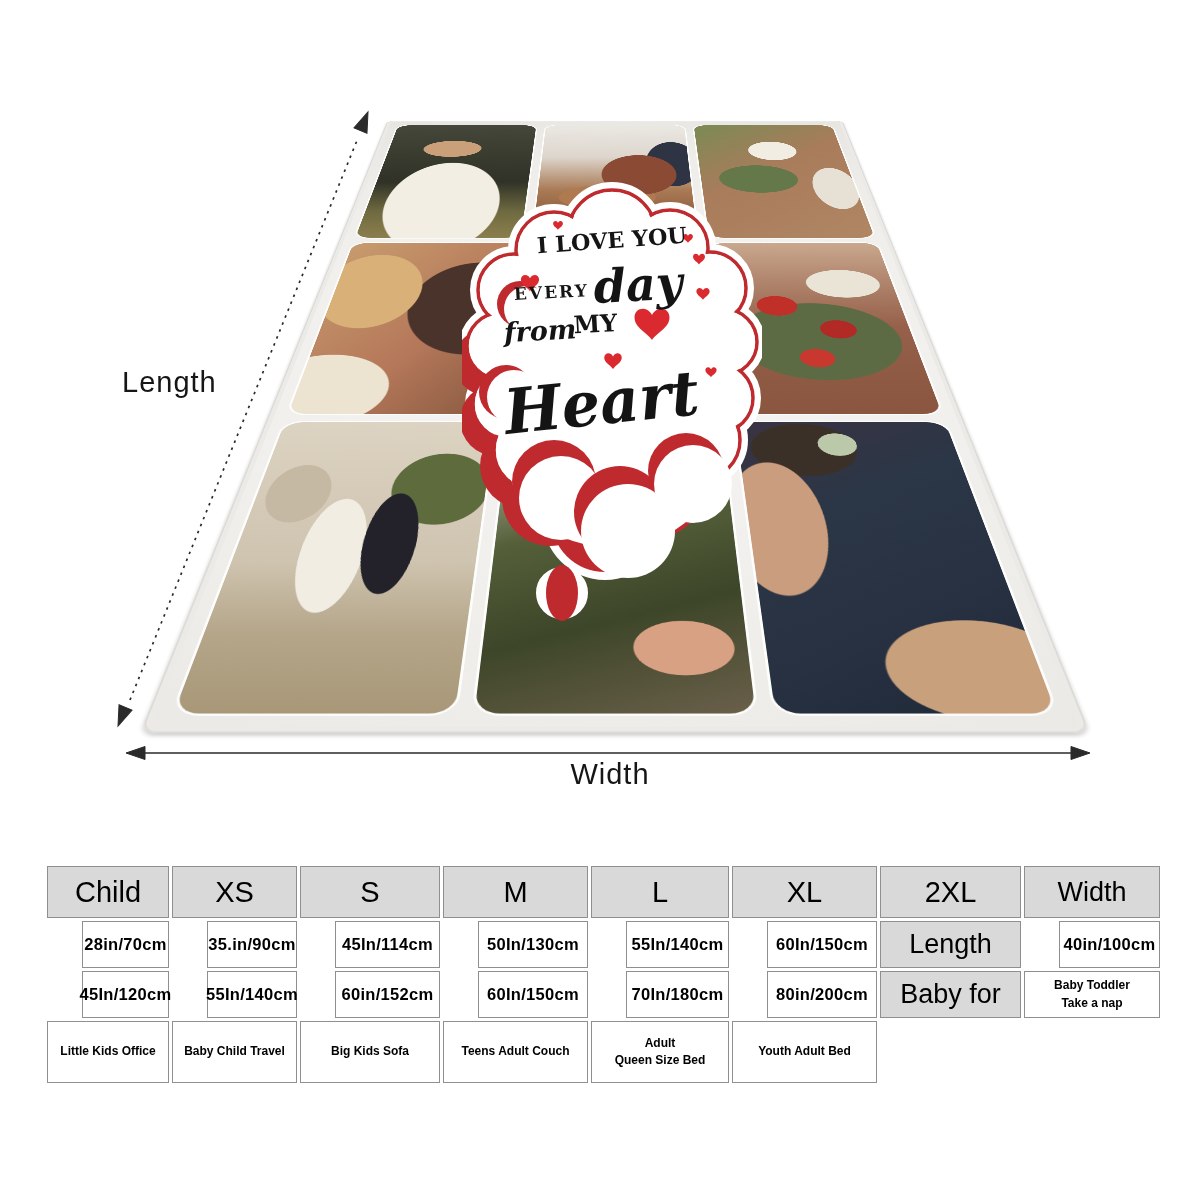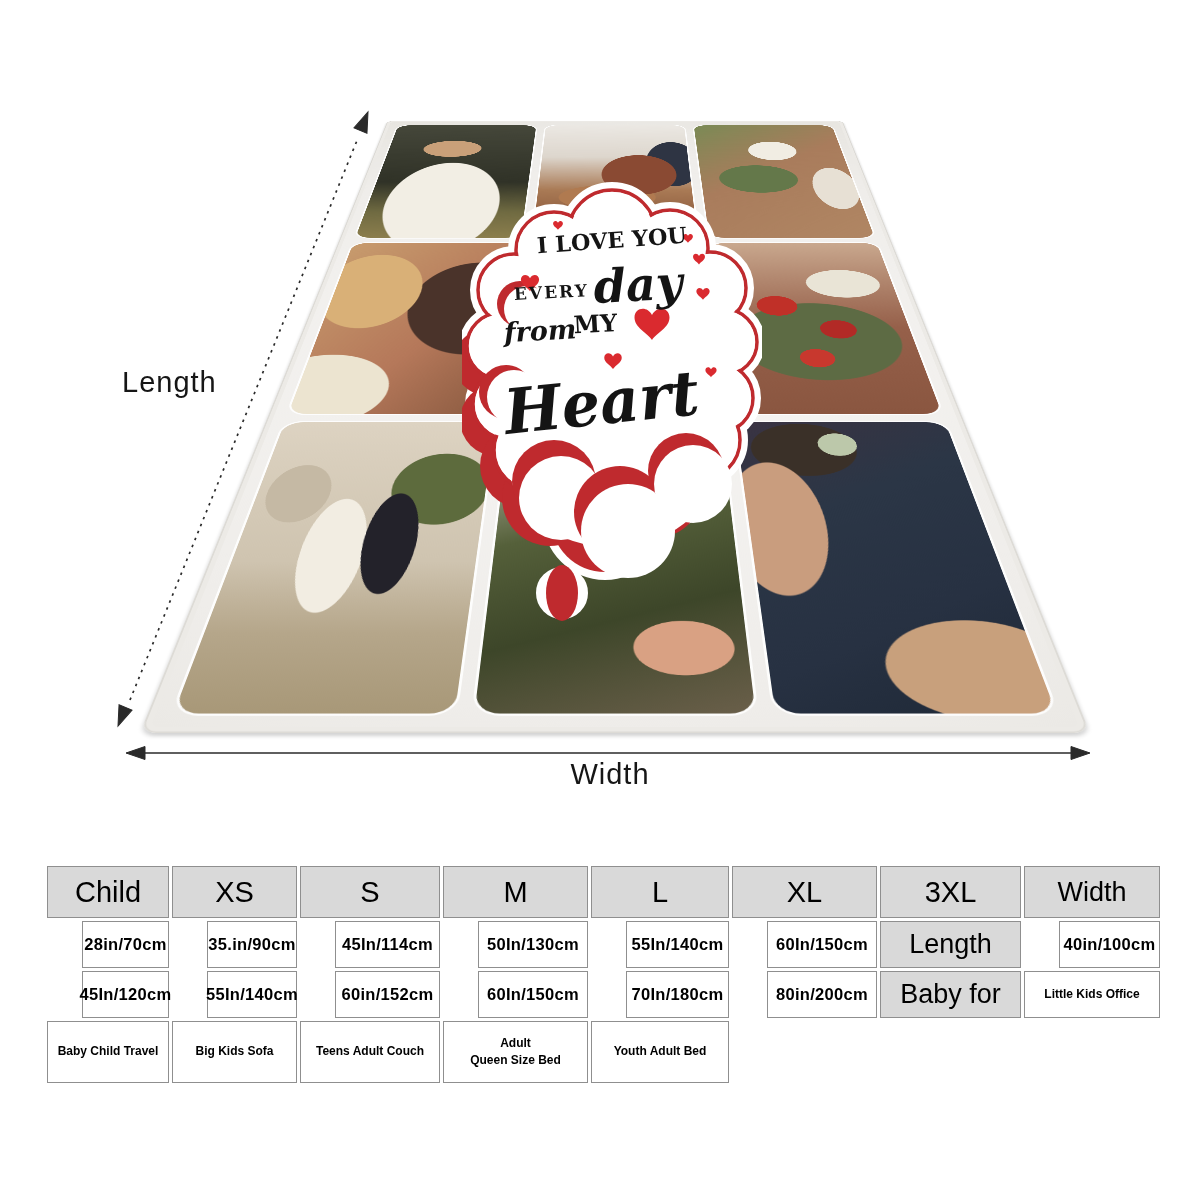--- a/index.html
+++ b/index.html
@@ -225,41 +225,45 @@
     </g>
   </svg>
 
   <div class="chart">
     <div class="c hd">Child</div>
     <div class="c hd">XS</div>
     <div class="c hd">S</div>
     <div class="c hd">M</div>
     <div class="c hd">L</div>
     <div class="c hd">XL</div>
-    <div class="c hd">3XL</div>
+    <div class="c hd">2XL</div>
 
     <div class="c lb">Width</div>
     <div class="c v">28in/70cm</div>
     <div class="c v">35.in/90cm</div>
     <div class="c v">45In/114cm</div>
     <div class="c v">50In/130cm</div>
     <div class="c v">55In/140cm</div>
     <div class="c v">60In/150cm</div>
 
     <div class="c lb">Length</div>
     <div class="c v">40in/100cm</div>
     <div class="c v">45In/120cm</div>
     <div class="c v">55In/140cm</div>
     <div class="c v">60in/152cm</div>
     <div class="c v">60In/150cm</div>
     <div class="c v">70In/180cm</div>
     <div class="c v">80in/200cm</div>
 
     <div class="c lb">Baby for</div>
     <div class="c sm">
+      <span>Baby Toddler</span>
+      <span>Take a nap</span>
+    </div>
+    <div class="c sm">
       <span>Little Kids Office</span>
       <span></span>
     </div>
     <div class="c sm">
       <span>Baby Child Travel</span>
       <span></span>
     </div>
     <div class="c sm">
       <span>Big Kids Sofa</span>
       <span></span>

